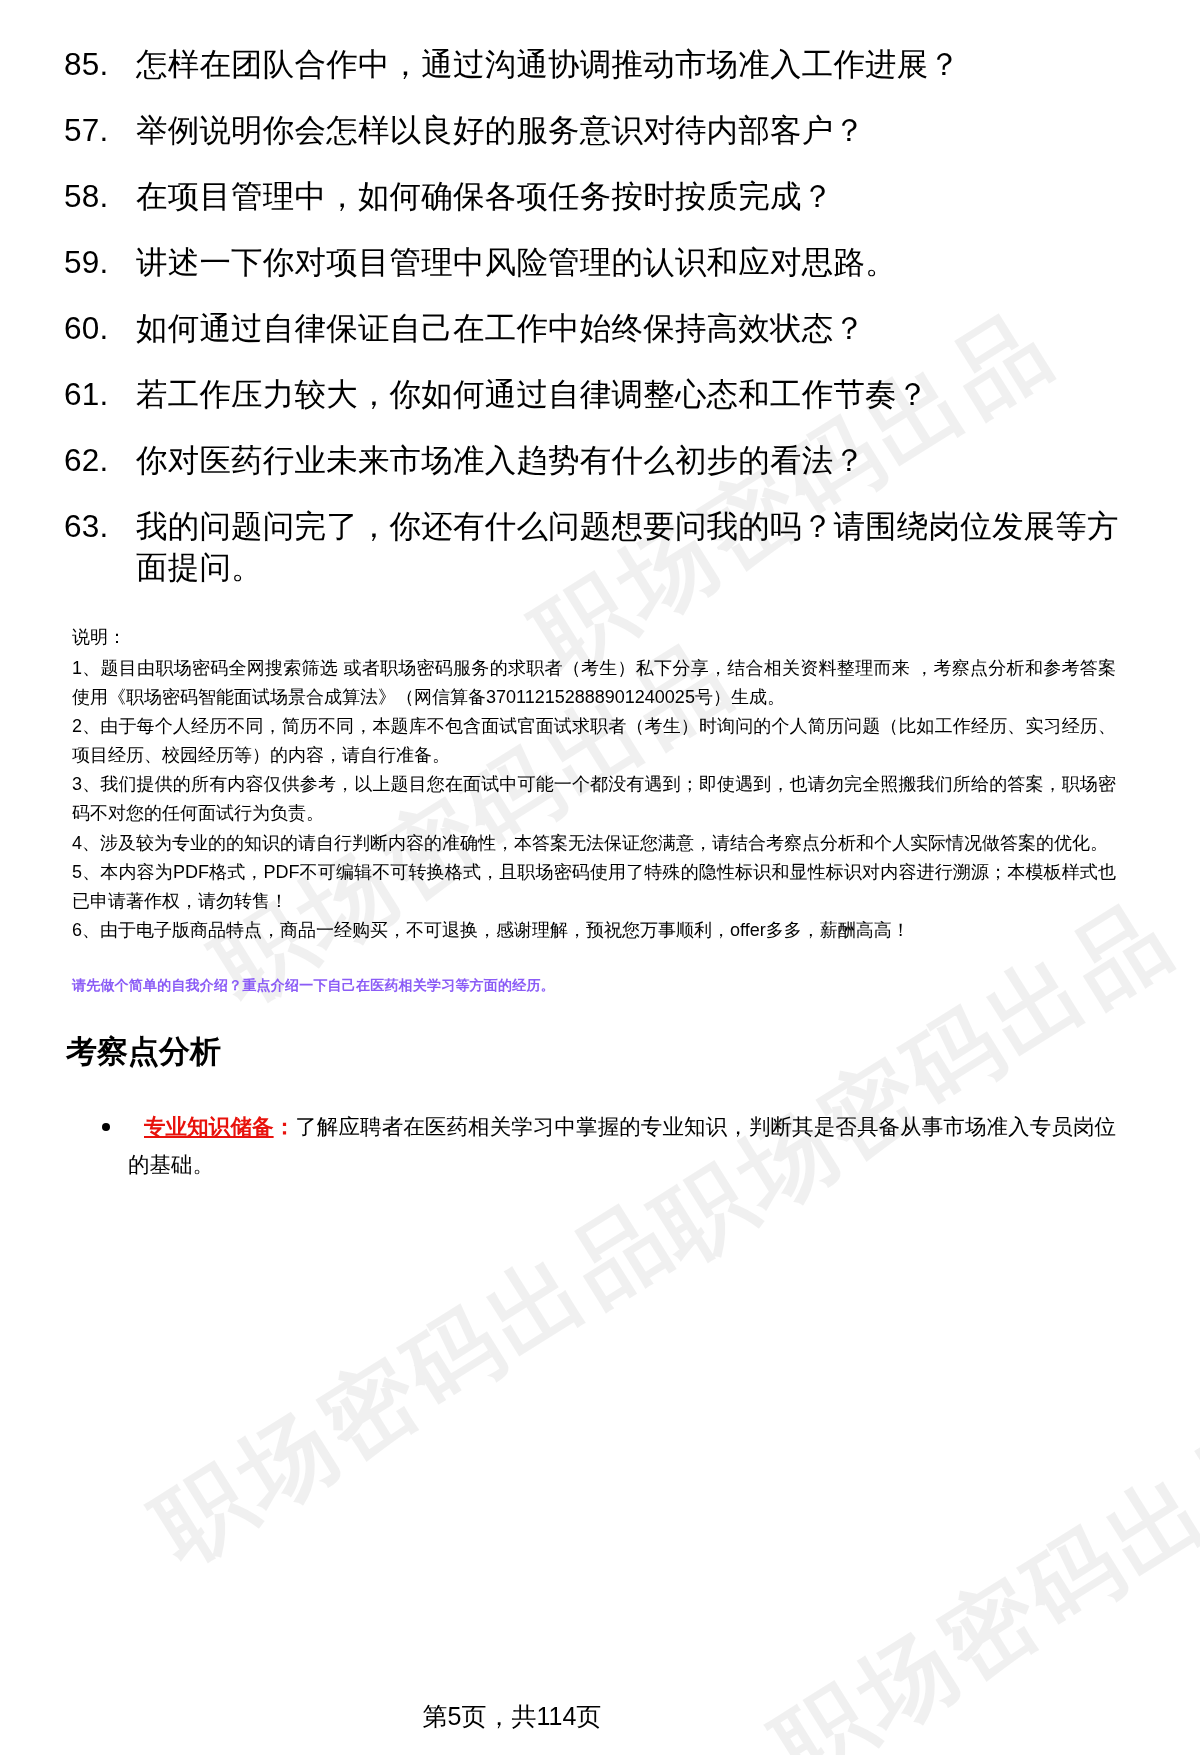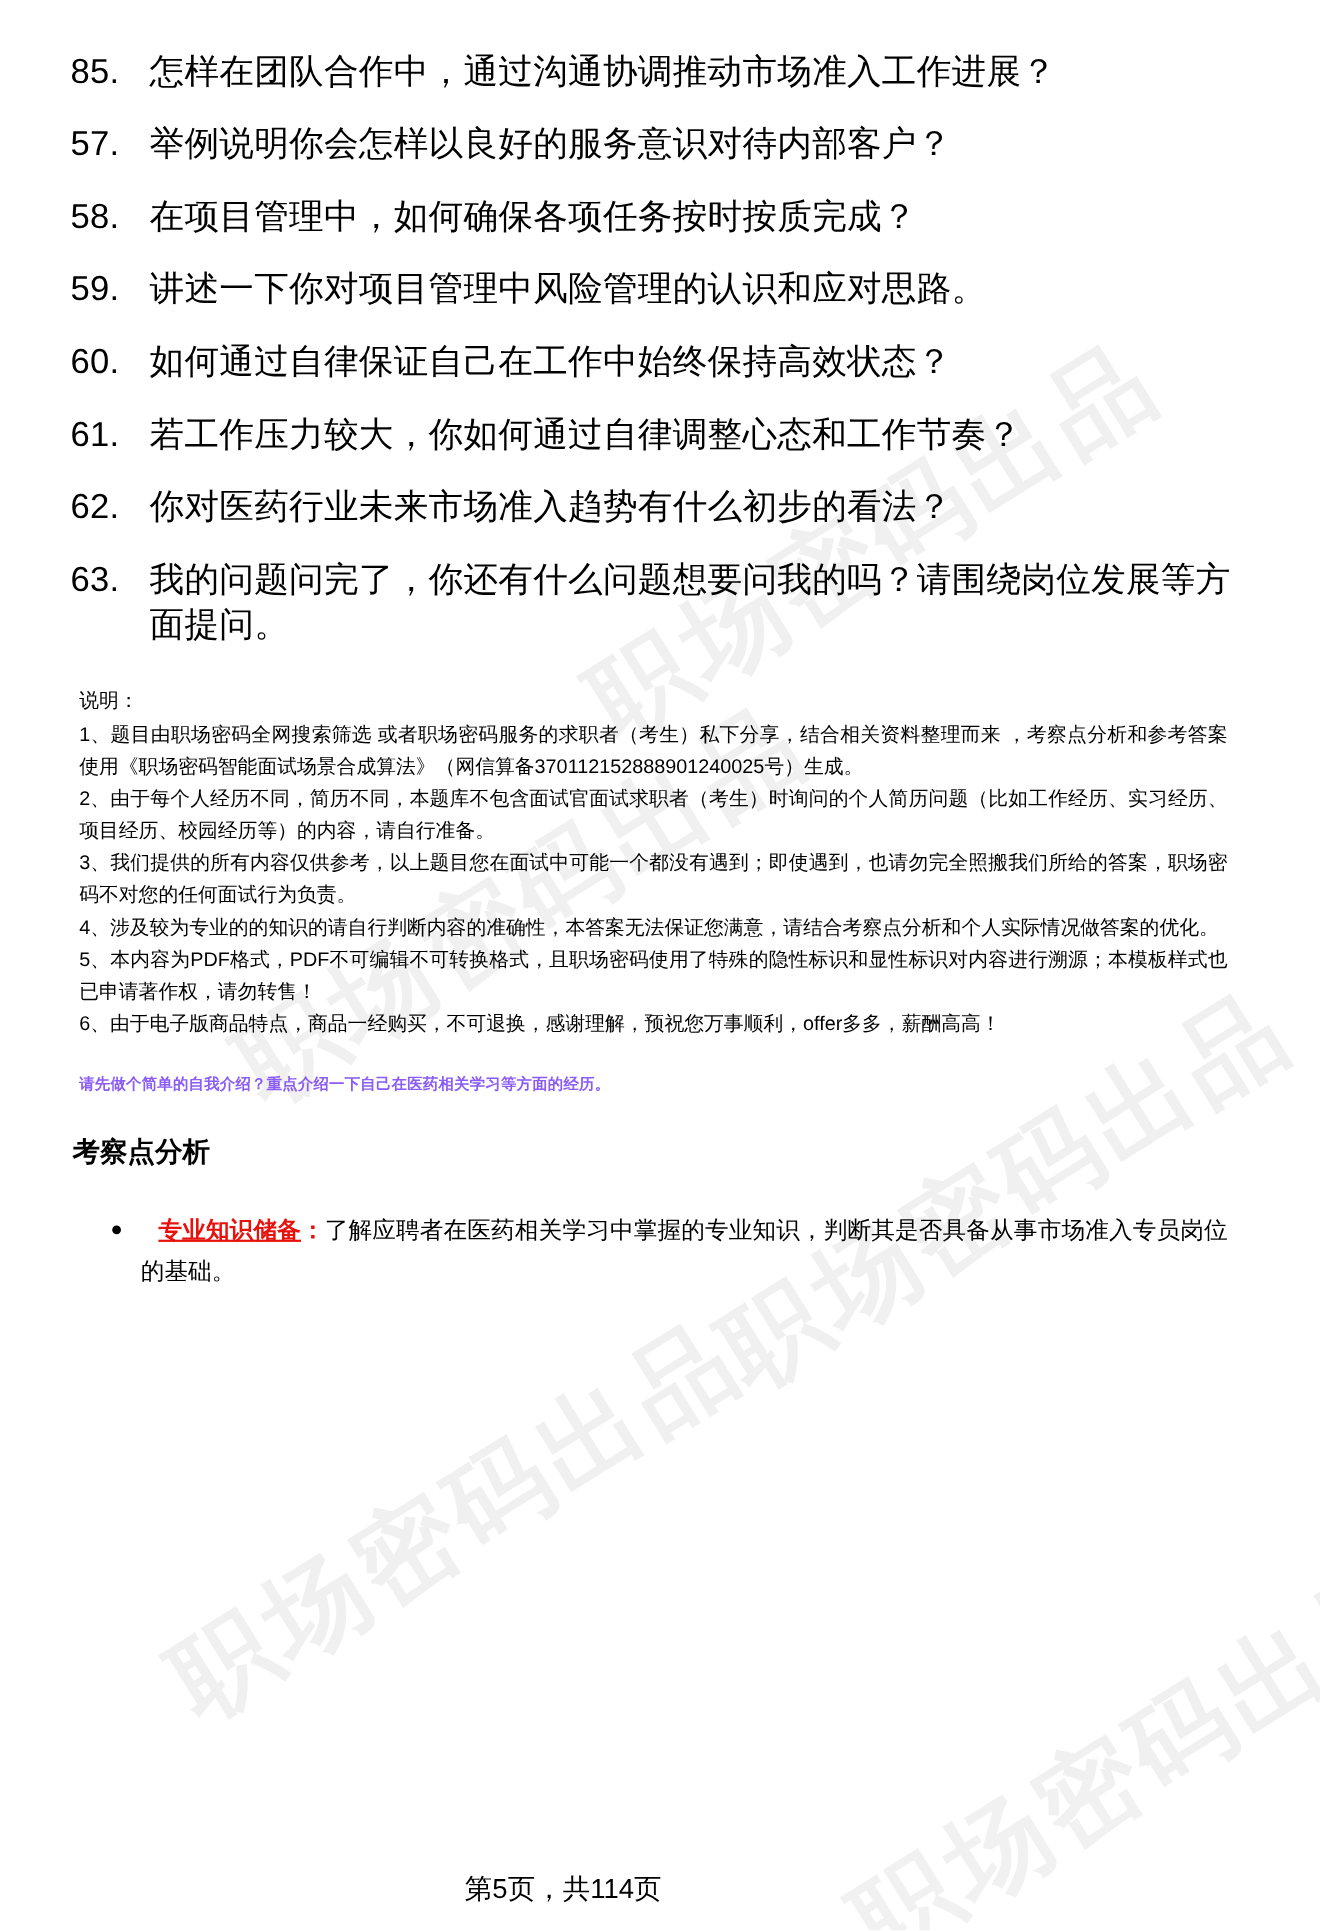--- a/index.html
+++ b/index.html
@@ -103,21 +103,21 @@
     font-weight: 700;
     font-size: 21.5px;
     line-height: 1.5;
     padding: 0 84px 0 72px;
     margin-top: 28px;
     letter-spacing: 0.2px;
   }
   .h-analysis {
     color: #000000;
     font-weight: 700;
-    font-size: 25px;
+    font-size: 31px;
     line-height: 1.4;
     padding: 0 84px 0 66px;
     margin-top: 34px;
   }
 
   
   .bullets {
     margin: 34px 0 0 0;
     padding: 0 84px 0 128px;
     list-style: none;

